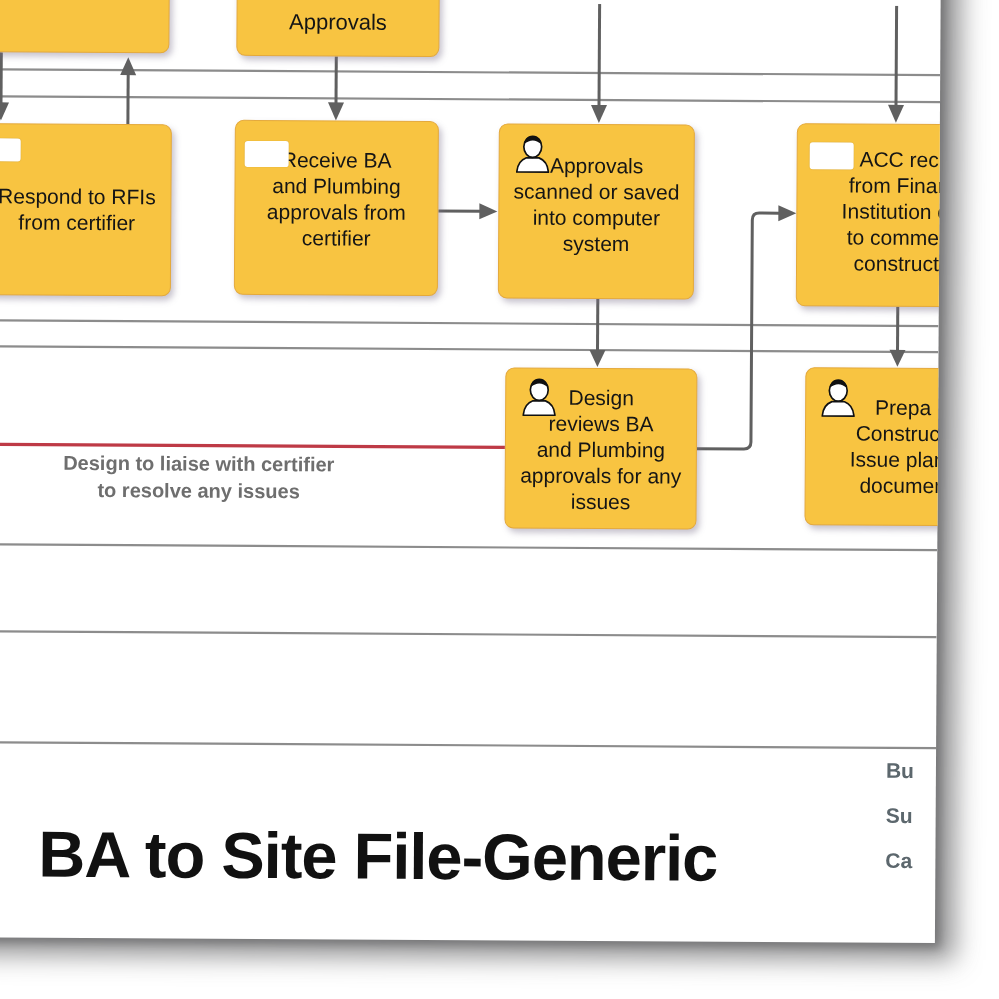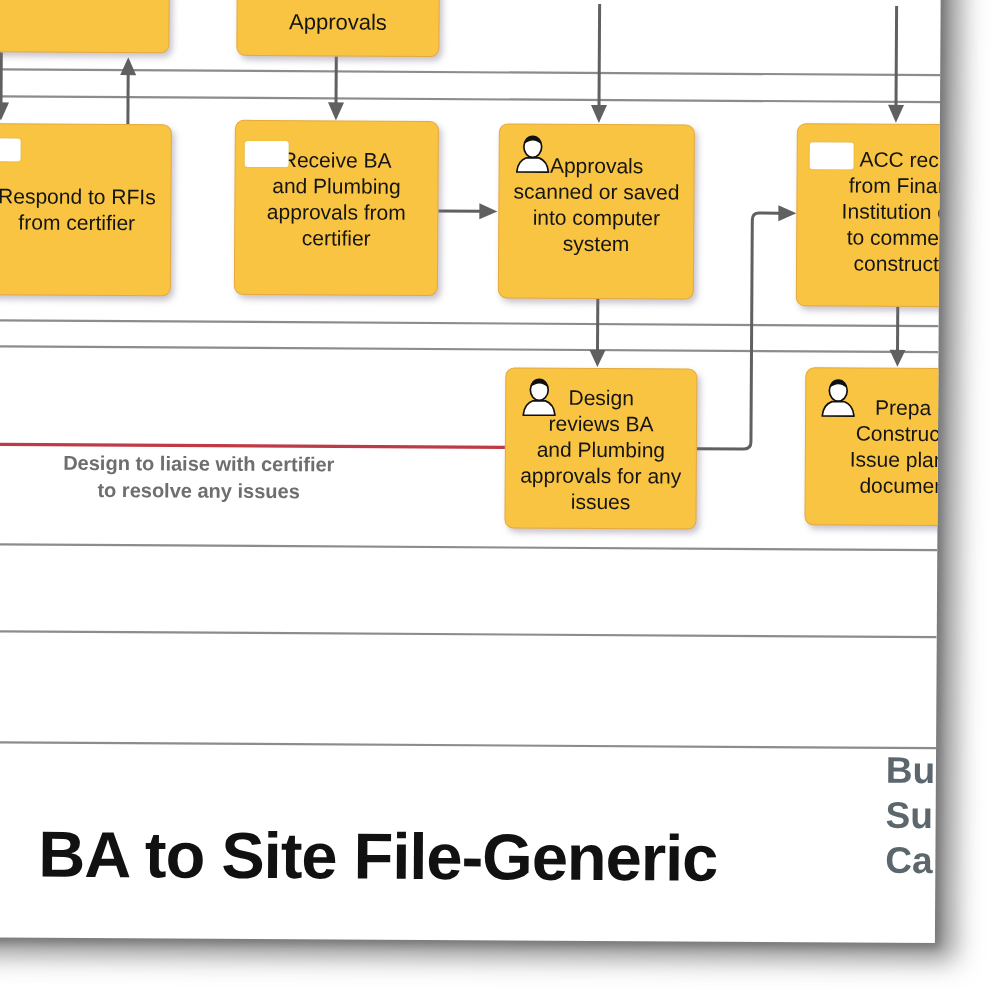--- a/index.html
+++ b/index.html
@@ -28,21 +28,21 @@
   .n-acc .label{margin-top:22px;}
   .n-design{left:508px;top:364px;width:192px;height:161px;}
   .n-design .label{margin-top:16px;}
   .n-prepare{left:808px;top:362px;width:196px;height:158px;}
   .n-prepare .label{margin-top:26px;}
 
   .liaise-note{position:absolute;left:18px;top:449px;width:368px;text-align:center;
     font-weight:bold;font-size:20px;line-height:27px;color:#6E6E6E;white-space:pre-line;}
   .big-title{position:absolute;left:44px;top:816px;font-weight:bold;font-size:65px;
     letter-spacing:-1px;color:#111111;white-space:nowrap;}
-  .side-label{position:absolute;left:891px;top:742px;font-weight:bold;font-size:37px;
+  .side-label{position:absolute;left:891px;top:742px;font-weight:bold;font-size:21px;
     line-height:45px;color:#5C676D;white-space:pre-line;}
 </style>
 </head>
 <body>
 
 <div class="page">
   <div class="canvas">
 
     <svg class="wires" width="941" height="937" viewBox="0 0 941 937">
       <g stroke="#8C8C8C" stroke-width="2.2">

